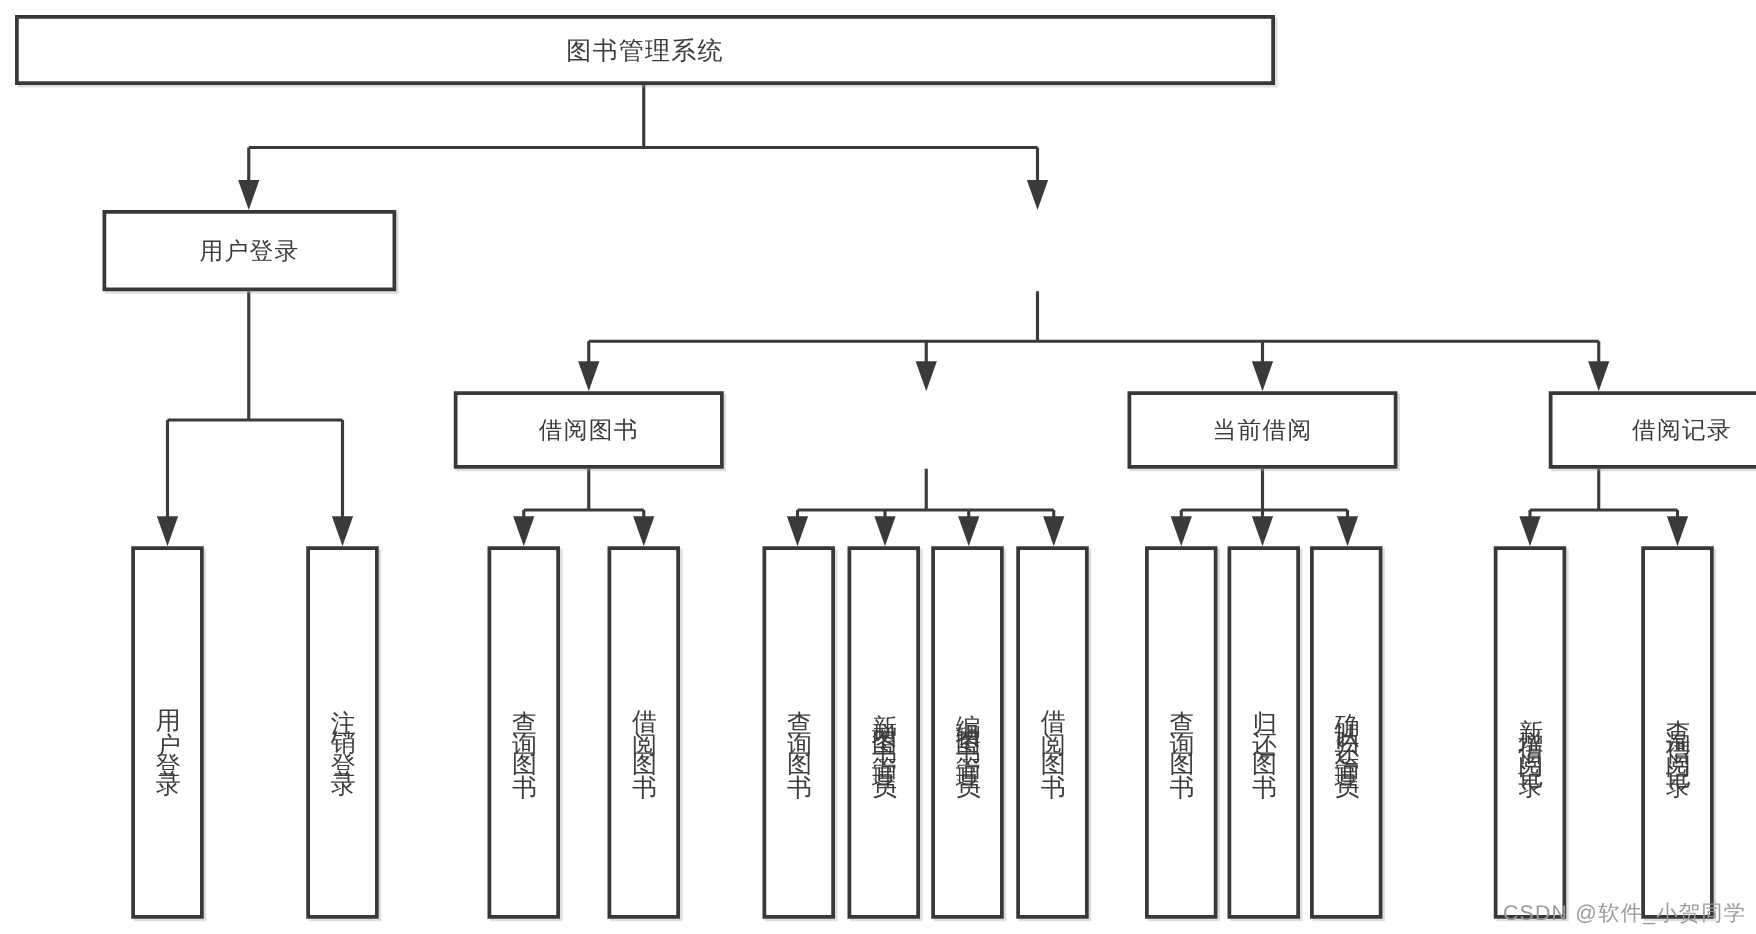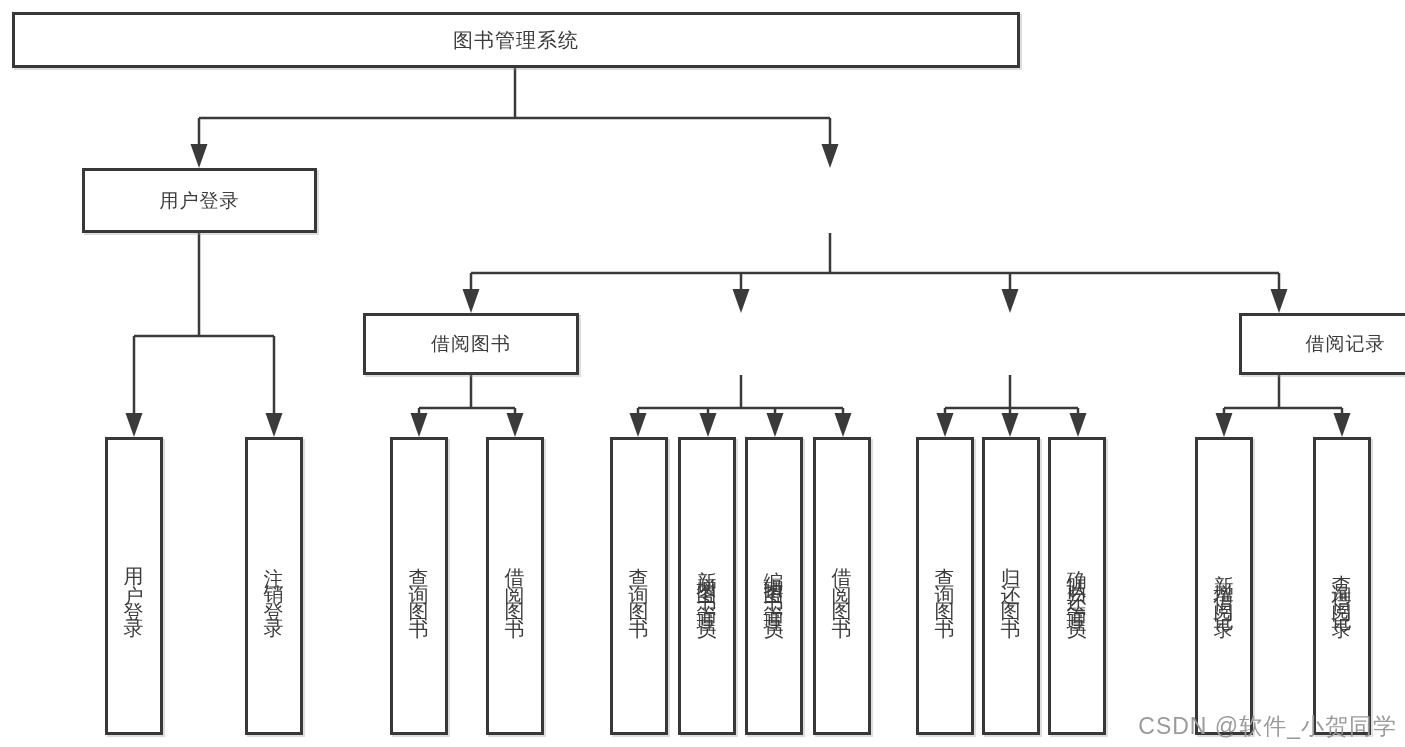--- a/index.html
+++ b/index.html
@@ -41,21 +41,21 @@
   .v-label{
     writing-mode:vertical-rl;
     text-orientation:mixed;
     font-size:20px;
     line-height:1;
     white-space:nowrap;
   }
   .watermark{
     position:absolute;
     right:8px;bottom:5px;
-    font-size:23px;
+    font-size:17px;
     color:#9b9b9b;
     z-index:10;
     letter-spacing:1px;
     white-space:nowrap;
   }
 </style>
 </head>
 <body>
 
 <div class="stage">
@@ -100,20 +100,23 @@
     <span>图书管理系统</span>
   </div>
 
   <div class="hnode lvl2" style="left:82px">
     <span>用户登录</span>
   </div>
 
   <div class="hnode lvl3" style="left:363px;width:216px">
     <span>借阅图书</span>
   </div>
+  <div class="hnode lvl3" style="left:902px;width:216px">
+    <span>当前借阅</span>
+  </div>
   <div class="hnode lvl3" style="left:1239px;width:213px">
     <span>借阅记录</span>
   </div>
 
   <div class="vnode" style="left:105px">
     <span class="v-label" style="letter-spacing: 17px;">用户登录</span>
   </div>
   <div class="vnode" style="left:245px">
     <span class="v-label" style="letter-spacing: 17px;">注销登录</span>
   </div>

